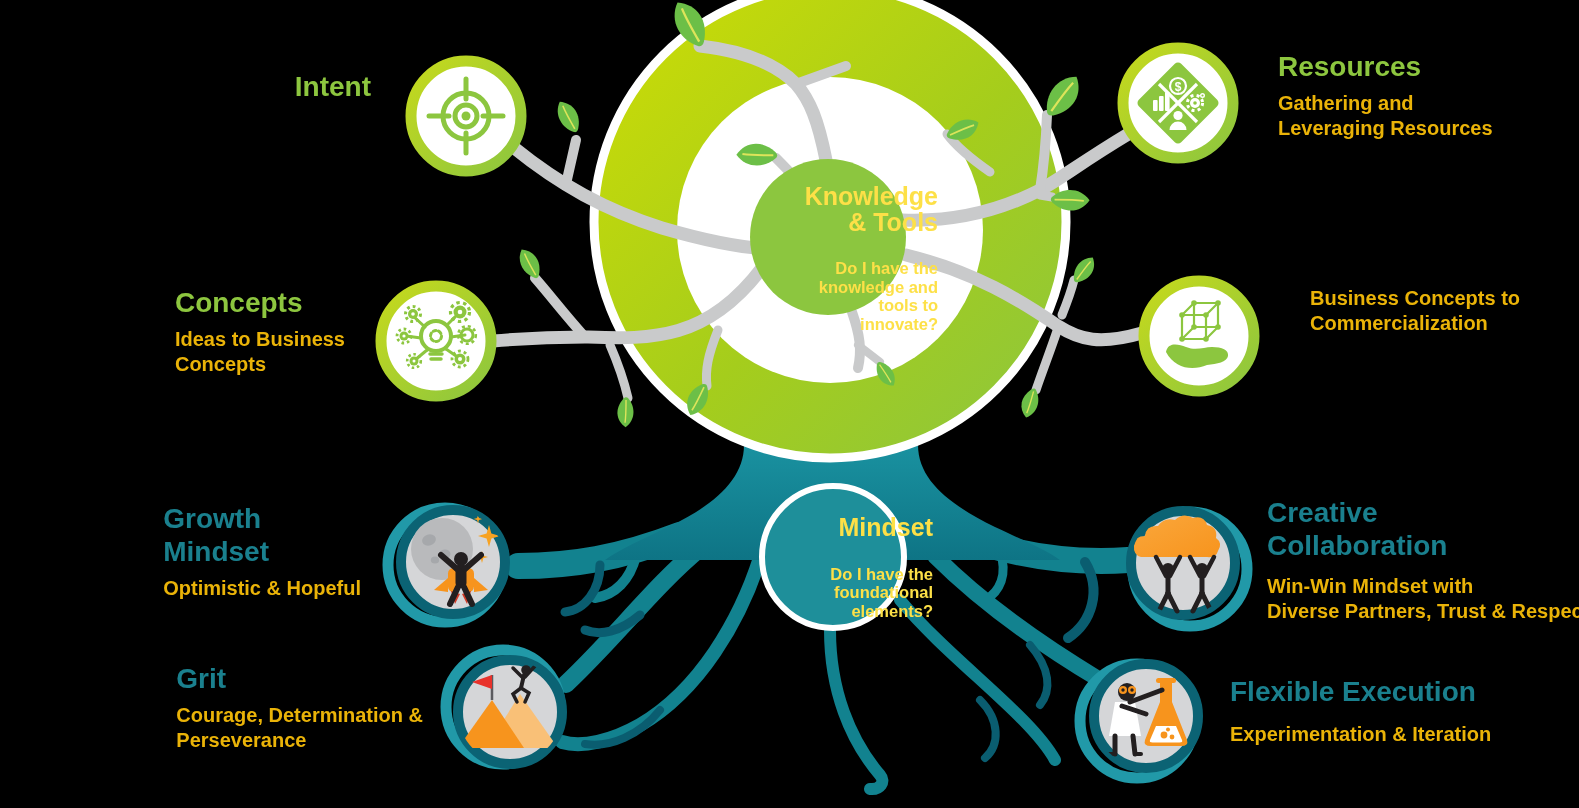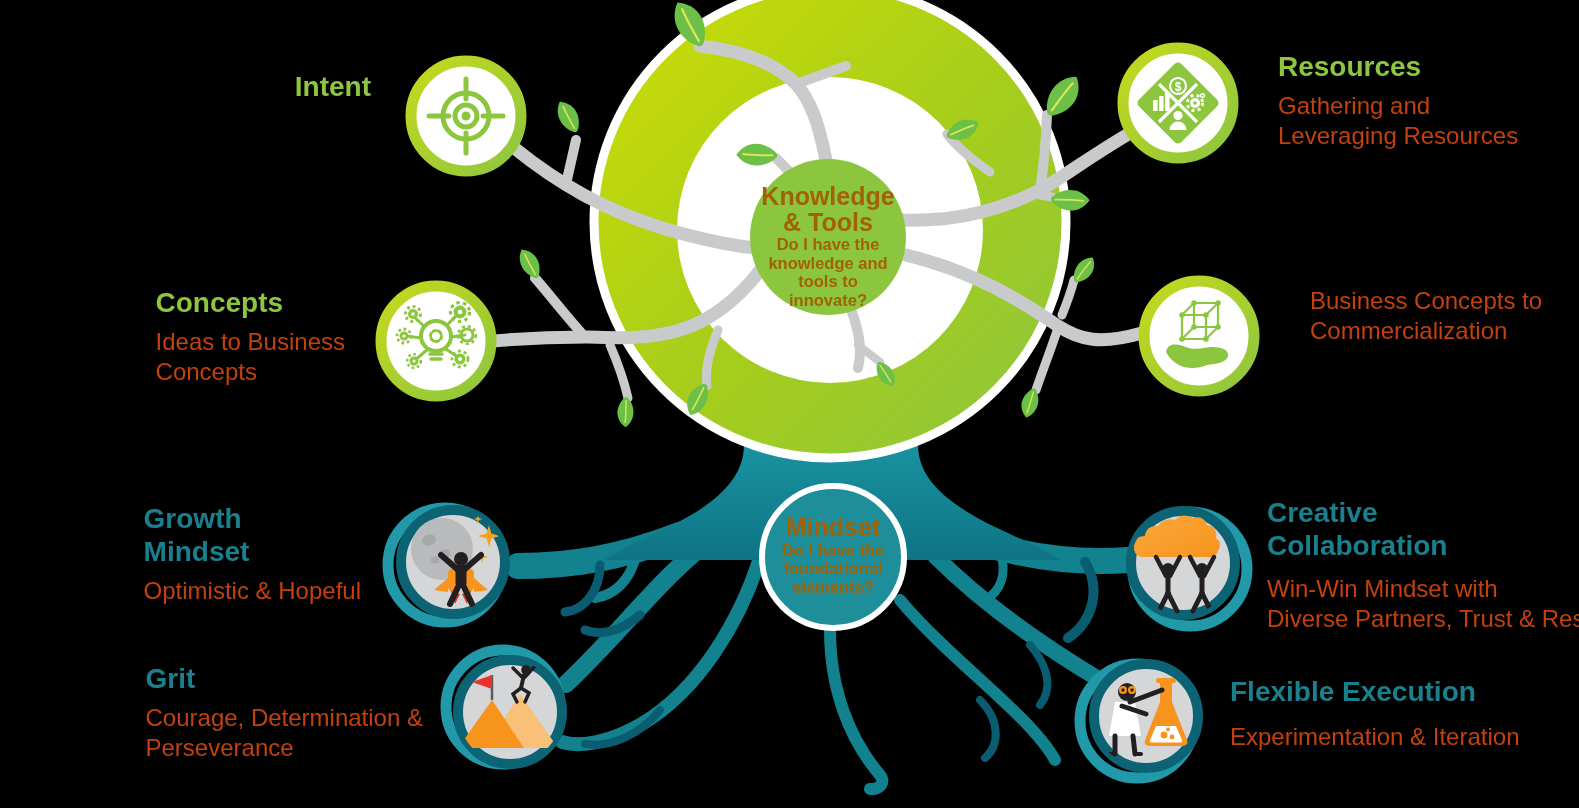--- a/index.html
+++ b/index.html
@@ -3,29 +3,29 @@
 <meta charset="utf-8">
 <style>
   html,body{margin:0;padding:0;background:#000;}
   .stage{position:relative;width:1579px;height:808px;background:#000;overflow:hidden;
          font-family:"Liberation Sans",sans-serif;}
   .stage svg{position:absolute;}
   svg.tree{left:0;top:0;}
   .badge{position:absolute;}
   .node-label{position:absolute;width:max-content;}
   .node-label .title{font-weight:bold;font-size:28px;line-height:1.18;white-space:pre-line;}
-  .node-label .sub{font-weight:normal;font-size:24px;line-height:1.24;white-space:pre-line;
-                   margin-top:8px;color:#c2410c;}
+  .node-label .sub{font-weight:bold;font-size:20px;line-height:1.24;white-space:pre-line;
+                   margin-top:8px;color:#eab308;}
   .node-label.green .title{color:#8dc63f;}
   .node-label.teal .title{color:#1a808e;}
   .align-right{}
   .align-left{text-align:left;}
-  .bubble{position:absolute;text-align:center;color:#a16207;}
+  .bubble{position:absolute;text-align:right;color:#fde047;}
   .bubble .b-title{font-weight:bold;font-size:25px;line-height:1.02;white-space:pre-line;}
-  .bubble .b-q{font-weight:bold;font-size:16.5px;line-height:1.13;white-space:pre-line;margin-top:0;}
+  .bubble .b-q{font-weight:bold;font-size:16.5px;line-height:1.13;white-space:pre-line;margin-top:24px;}
 </style>
 </head>
 <body>
 
 <div class="stage">
 
   <svg class="tree" width="1579" height="808" viewBox="0 0 1579 808">
     <defs>
       <linearGradient id="crownG" x1="0" y1="0" x2="1" y2="1">
         <stop offset="0" stop-color="#cedd04"></stop>

